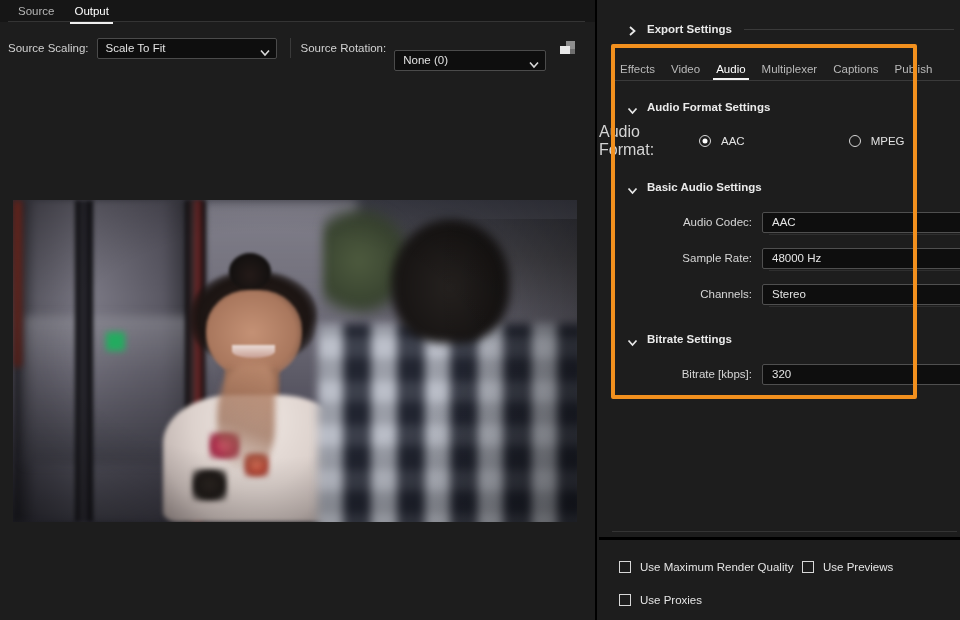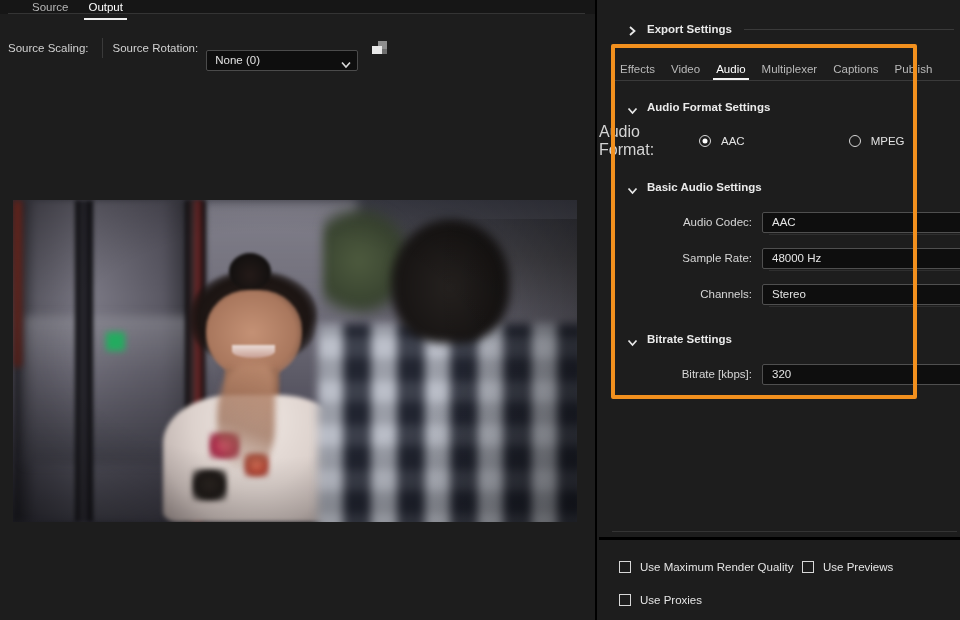--- a/index.html
+++ b/index.html
@@ -27,25 +27,25 @@
     position: absolute;
     left: 0; top: 0;
     width: 597px; height: 620px;
     background: #1d1d1d;
     border-right: 2px solid #000;
     box-sizing: border-box;
     overflow: hidden;
   }
   .tabbar {
     position: relative;
-    height: 14px;
+    height: 22px;
     background: #161616;
     display: flex;
     align-items: center;
-    padding-left: 22px;
+    padding-left: 8px;
     box-sizing: border-box;
   }
   .tab {
     font-size: 11.5px;
     color: #b6b6b6;
     padding: 0 10px;
     line-height: 28px;
     height: 28px;
     position: relative;
     cursor: default;
@@ -493,20 +493,28 @@
         <span>Source</span>
       </div>
       <div class="tab active">
         <span>Output</span>
       </div>
       <div class="tabbar-underline"></div>
     </div>
 
     <div class="toolbar-row">
       <span class="field-label">Source Scaling:</span>
+      <div class="select select-scaling">
+        <span class="sel-value">Scale To Fit</span>
+        <span class="chev">
+          <svg viewBox="0 0 10 10" width="10" height="10">
+              <path d="M1 3 L5 7.5 L9 3" fill="none" stroke="#d8d8d8" stroke-width="1.6"></path>
+            </svg>
+        </span>
+      </div>
 
       <div class="toolbar-sep"></div>
 
       <span class="field-label">Source Rotation:</span>
       <div class="select select-rotation">
         <span class="sel-value">None (0)</span>
         <span class="chev">
           <svg viewBox="0 0 10 10" width="10" height="10">
               <path d="M1 3 L5 7.5 L9 3" fill="none" stroke="#d8d8d8" stroke-width="1.6"></path>
             </svg>

